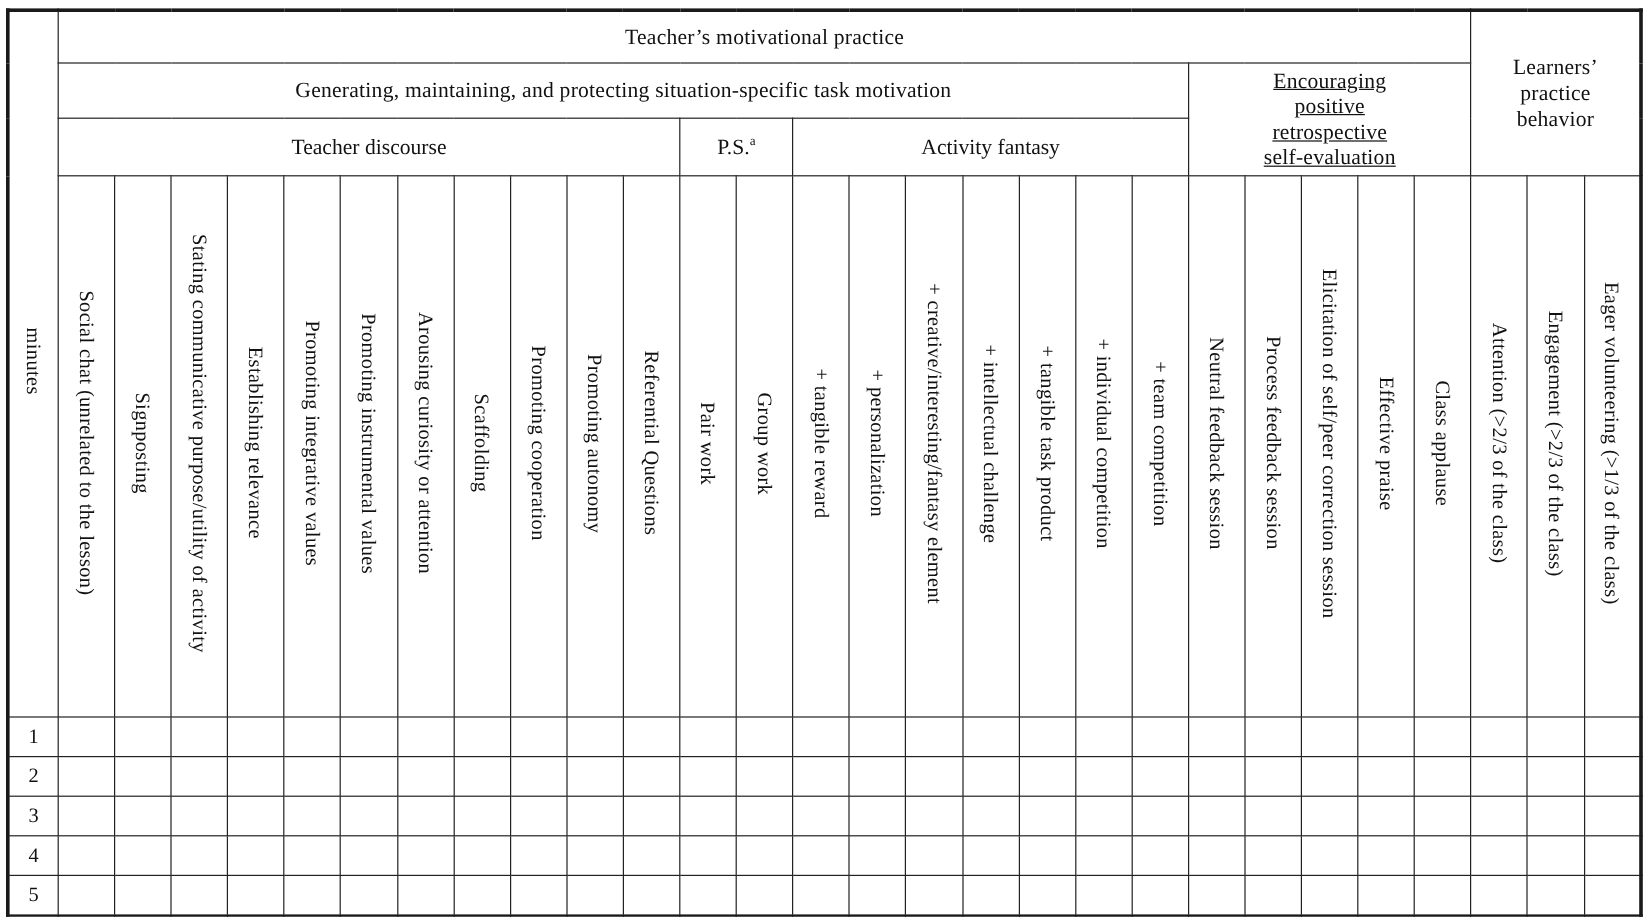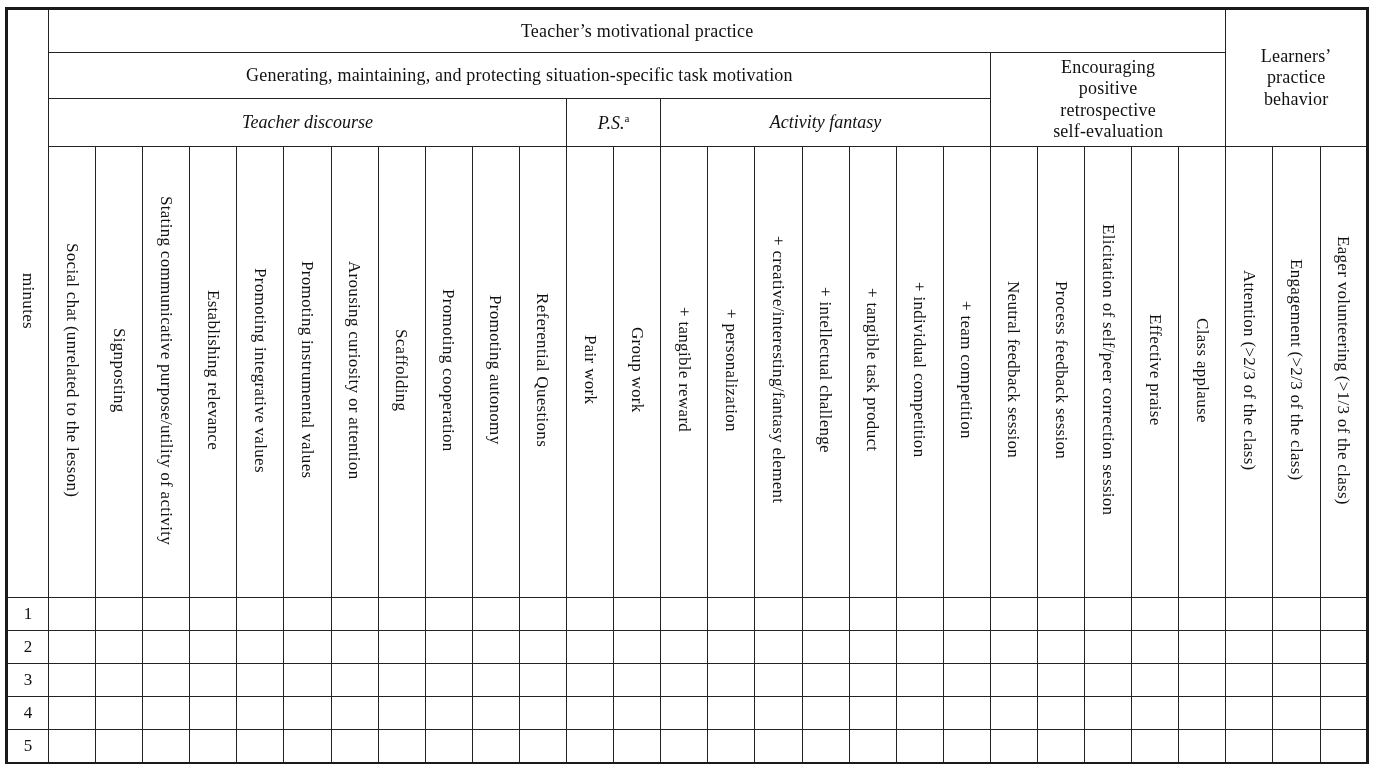--- a/index.html
+++ b/index.html
@@ -23,25 +23,25 @@
   .molt th, .molt td {
     border: 1.8px solid #222222;
     padding: 0;
     font-weight: normal;
     background: #ffffff;
   }
   
   tr.r1 th { height: 42px; font-size: 18px; letter-spacing: 0.2px; text-align: center; vertical-align: middle; }
   tr.r2 th { height: 45px; font-size: 18px; letter-spacing: 0.2px; text-align: center; vertical-align: middle; margin-top: 47px; }
   tr.r3 th { height: 47px; font-size: 18px; text-align: center; vertical-align: middle; }
-  tr.r3 th .grp { font-style: italic; }
+  tr.r3 th .grp { }
   tr.r3 sup { font-size: 11px; font-style: normal; }
   th.multiline { font-size: 17px; line-height: 1.18; }
   th.multiline .narrow { display: inline-block; }
-  th.enc .narrow { max-width: 122px; }
+  th.enc .narrow { max-width: 122px; text-decoration: underline; }
   th.learners .narrow { max-width: 96px; }
   
   tr.r4 th.vlabel { height: 450px; text-align: center; vertical-align: middle; }
   .vtext {
     writing-mode: vertical-rl;
     text-orientation: mixed;
     display: inline-block;
     white-space: nowrap;
     font-size: 17px;
     letter-spacing: 0.3px;

